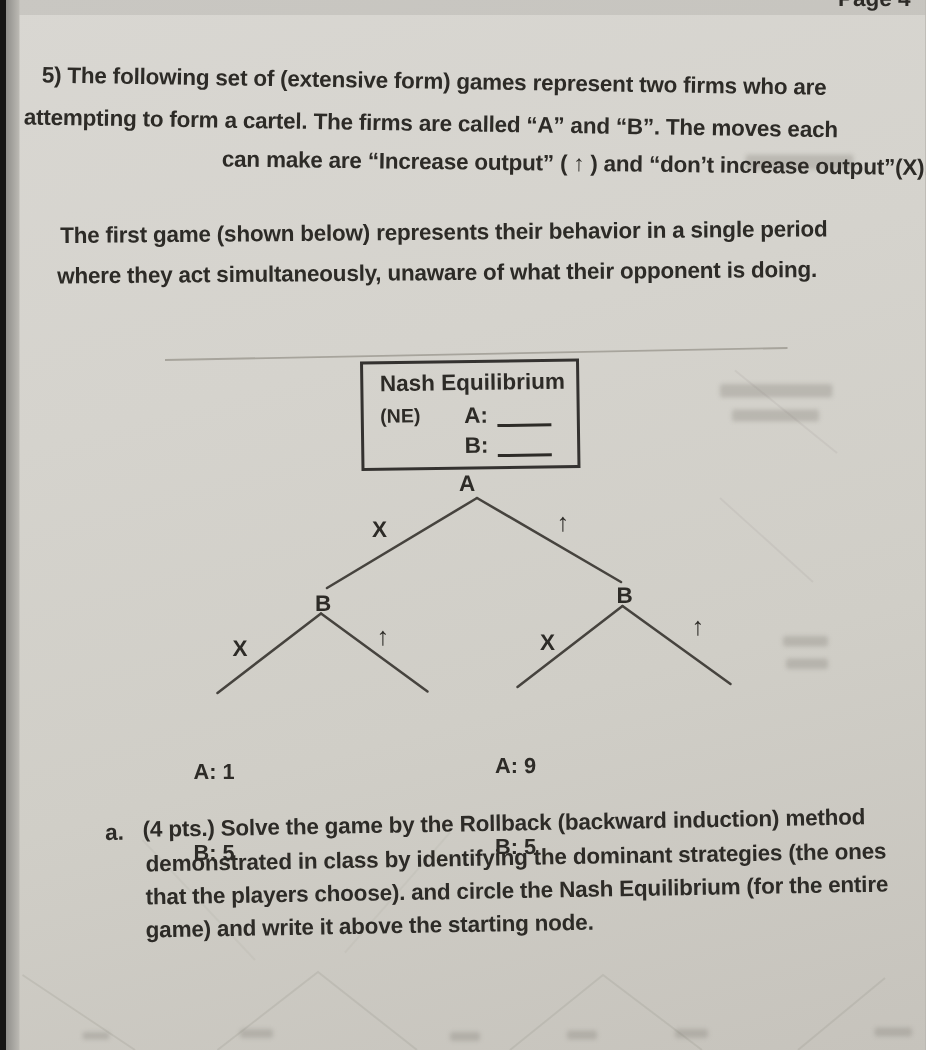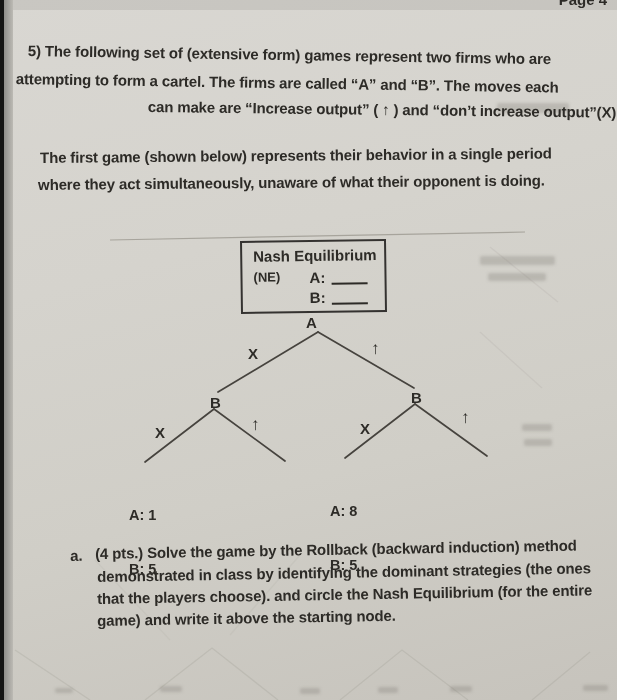--- a/index.html
+++ b/index.html
@@ -107,21 +107,21 @@
   <div class="txt tree-label" style="left:155px;top:424px">X</div>
   <div class="txt arrow-label" style="left:251px;top:415px">↑</div>
   <div class="txt tree-label" style="left:360px;top:420px">X</div>
   <div class="txt arrow-label" style="left:461px;top:408px">↑</div>
 
   <div class="payoff" style="left:129px;top:470px">
     <div>A: 1</div>
     <div>B: 5</div>
   </div>
   <div class="payoff" style="left:330px;top:466px">
-    <div>A: 8</div>
+    <div>A: 9</div>
     <div>B: 5</div>
   </div>
 
   <div class="txt body-line r-neg1" style="left:70px;top:547px">a.</div>
   <div class="txt body-line r-neg1" style="left:95px;top:545px">(4 pts.) Solve the game by the Rollback (backward induction) method</div>
   <div class="txt body-line r-neg1" style="left:97px;top:568px">demonstrated in class by identifying the dominant strategies (the ones</div>
   <div class="txt body-line r-neg1" style="left:97px;top:590px">that the players choose).  and circle the Nash Equilibrium (for the entire</div>
   <div class="txt body-line r-neg1" style="left:97px;top:612px">game) and write it above the starting node.</div>
 
 </div>

